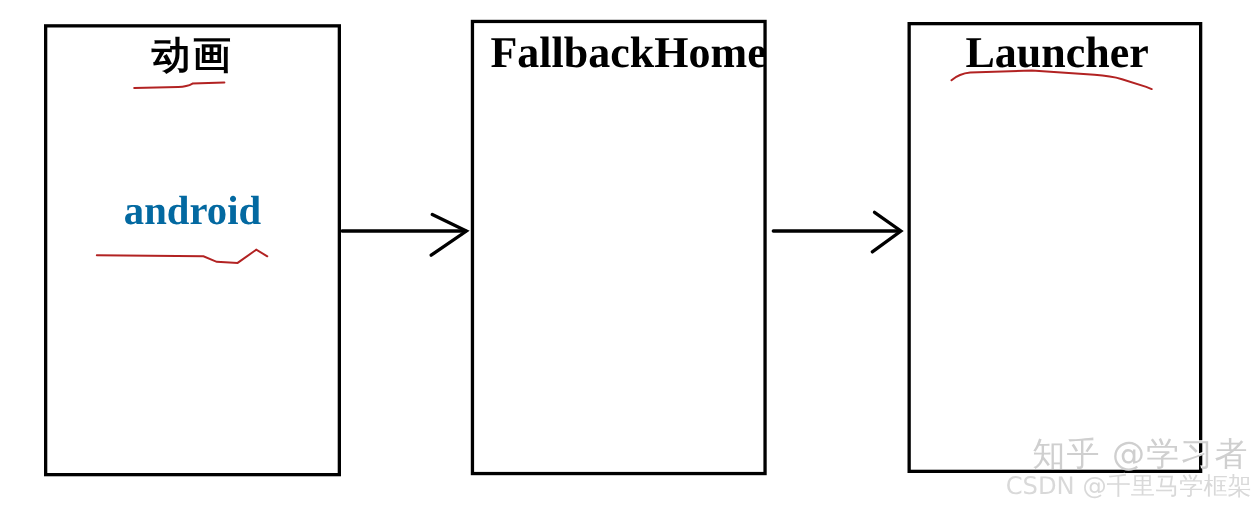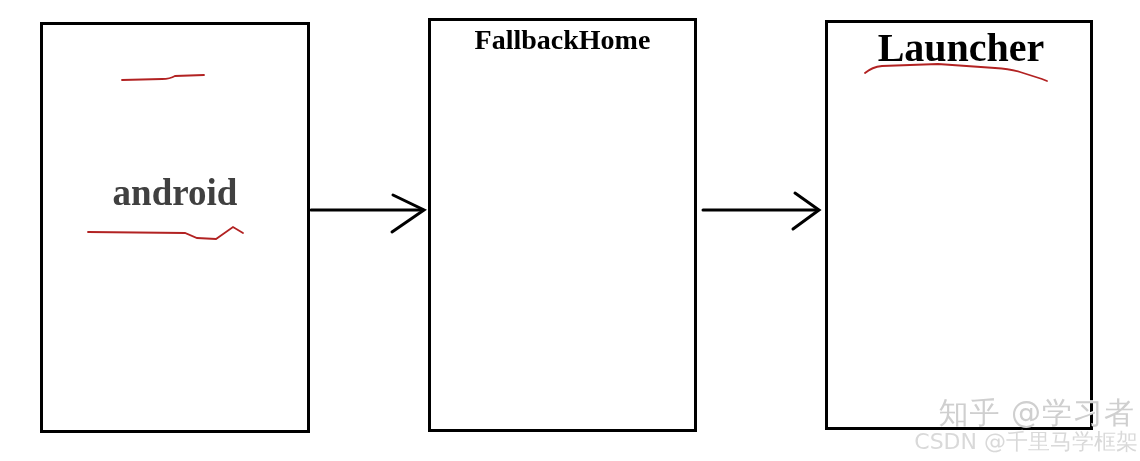--- a/index.html
+++ b/index.html
@@ -33,33 +33,34 @@
     white-space: nowrap;
   }
   .title-animation {
     left: 40px; top: 27px; width: 270px;
     font-size: 35px;
     font-family: "DejaVu Sans", "Liberation Sans", sans-serif;
     letter-spacing: 2px;
   }
   .title-fallbackhome {
     left: 428px; top: 24px; width: 269px;
-    font-size: 28px;
+    font-size: 40px;
+    text-align: right;
   }
   .title-launcher {
     left: 825px; top: 24px; width: 272px;
     font-size: 40px;
   }
   .label-android {
     position: absolute;
     left: 40px; top: 171px; width: 270px;
     text-align: center;
     font-weight: bold;
     font-size: 37px;
-    color: #404040;
+    color: #0369a1;
   }
 
   .overlay-svg {
     position: absolute;
     left: 0; top: 0;
     width: 1140px;
     height: 461px;
     pointer-events: none;
   }
 
@@ -83,20 +84,21 @@
 </style>
 </head>
 <body>
 
 <div class="stage">
 
   <div class="diagram-box box-animation"></div>
   <div class="diagram-box box-fallbackhome"></div>
   <div class="diagram-box box-launcher"></div>
 
+  <div class="box-title title-animation">动画</div>
 
   <div class="label-android">android</div>
 
   <div class="box-title title-fallbackhome">FallbackHome</div>
 
   <div class="box-title title-launcher">Launcher</div>
 
   <svg class="overlay-svg" viewBox="0 0 1140 461" xmlns="http://www.w3.org/2000/svg">
 
     <g stroke="#000000" stroke-width="3" fill="none" stroke-linecap="round">

